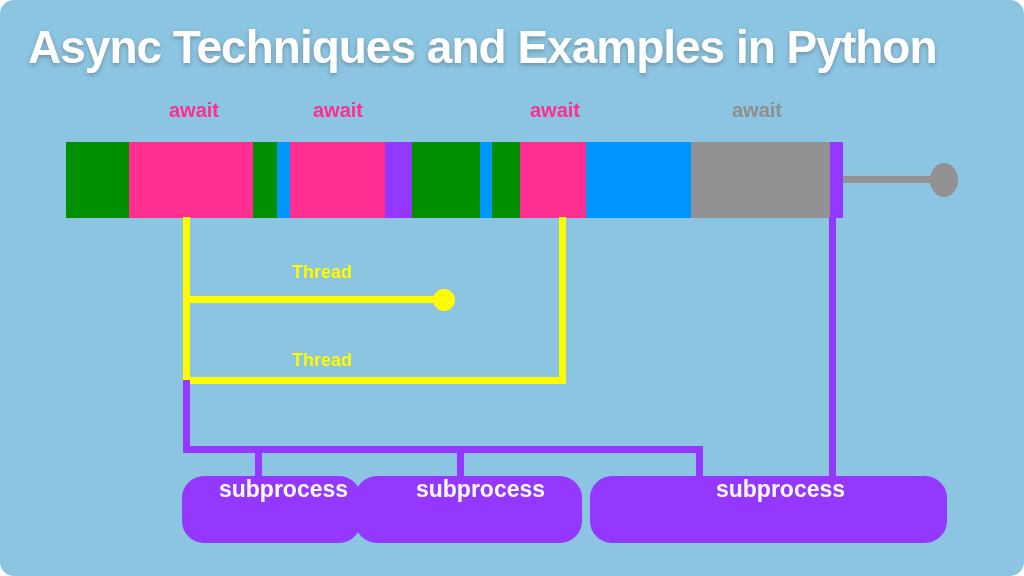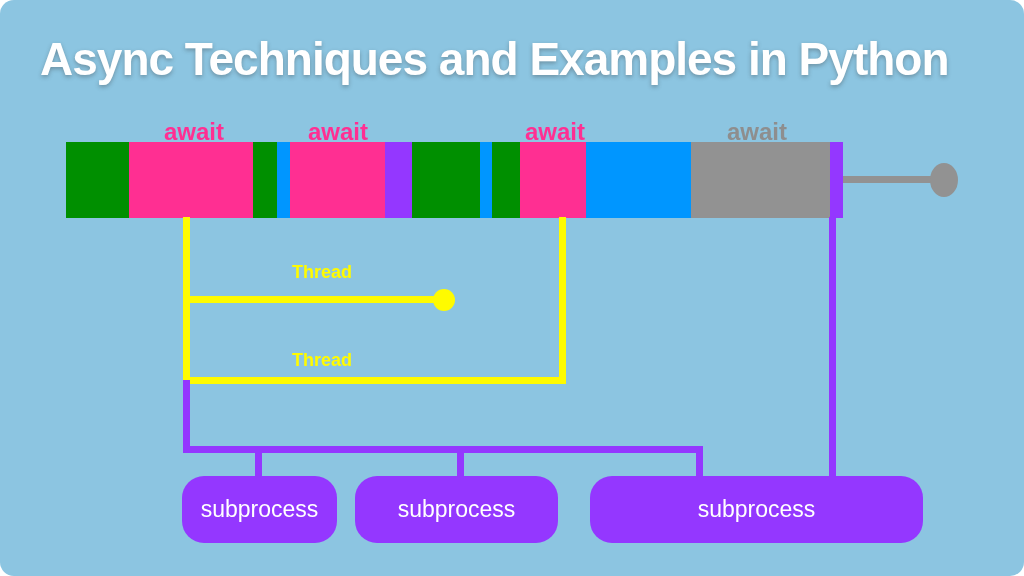--- a/index.html
+++ b/index.html
@@ -17,21 +17,21 @@
     height: 576px;
     background: var(--bg, #8CC5E1);
     border-radius: 14px;
     overflow: hidden;
   }
   .title {
     position: absolute;
     left: 28px;
     top: 20px;
     width: 980px;
-    margin: 12px;
+    margin: 0;
     font-size: 46px;
     font-weight: bold;
     letter-spacing: -1px;
     color: var(--white, #ffffff);
     text-shadow: 0 2px 4px rgba(50,50,50,0.35);
     white-space: nowrap;
   }
   
   .bar {
     position: absolute;
@@ -41,23 +41,23 @@
     height: 76px;
   }
   .seg {
     position: absolute;
     top: 0;
     height: 100%;
   }
   
   .await {
     position: absolute;
-    top: 118px;
+    top: 99px;
     transform: translateX(-50%);
-    font-size: 24px;
+    font-size: 20px;
     font-weight: bold;
     white-space: nowrap;
   }
   .await.pink { color: var(--pink, #FF2F92); }
   .await.gray { color: var(--grayLabel, #8E8E8E); }
   .await-1 { left: 194px; }
   .await-2 { left: 338px; }
   .await-3 { left: 555px; }
   .await-4 { left: 757px; }
   
@@ -108,24 +108,24 @@
   }
   
   .spbox {
     position: absolute;
     top: 476px;
     height: 67px;
     border-radius: 22px;
     background: var(--violet, #9437FF);
     color: var(--white, #ffffff);
     font-size: 23px;
-    font-weight: normal;
+    font-weight: bold;
     display: flex;
-    align-items: center;
     justify-content: center;
+    padding-left: 24px;
   }
   .spbox-1 { left: 182px; width: 155px; }
   .spbox-2 { left: 355px; width: 203px; }
   .spbox-3 { left: 590px; width: 333px; }
 </style>
 </head>
 <body>
 
 <div class="slide">
 

